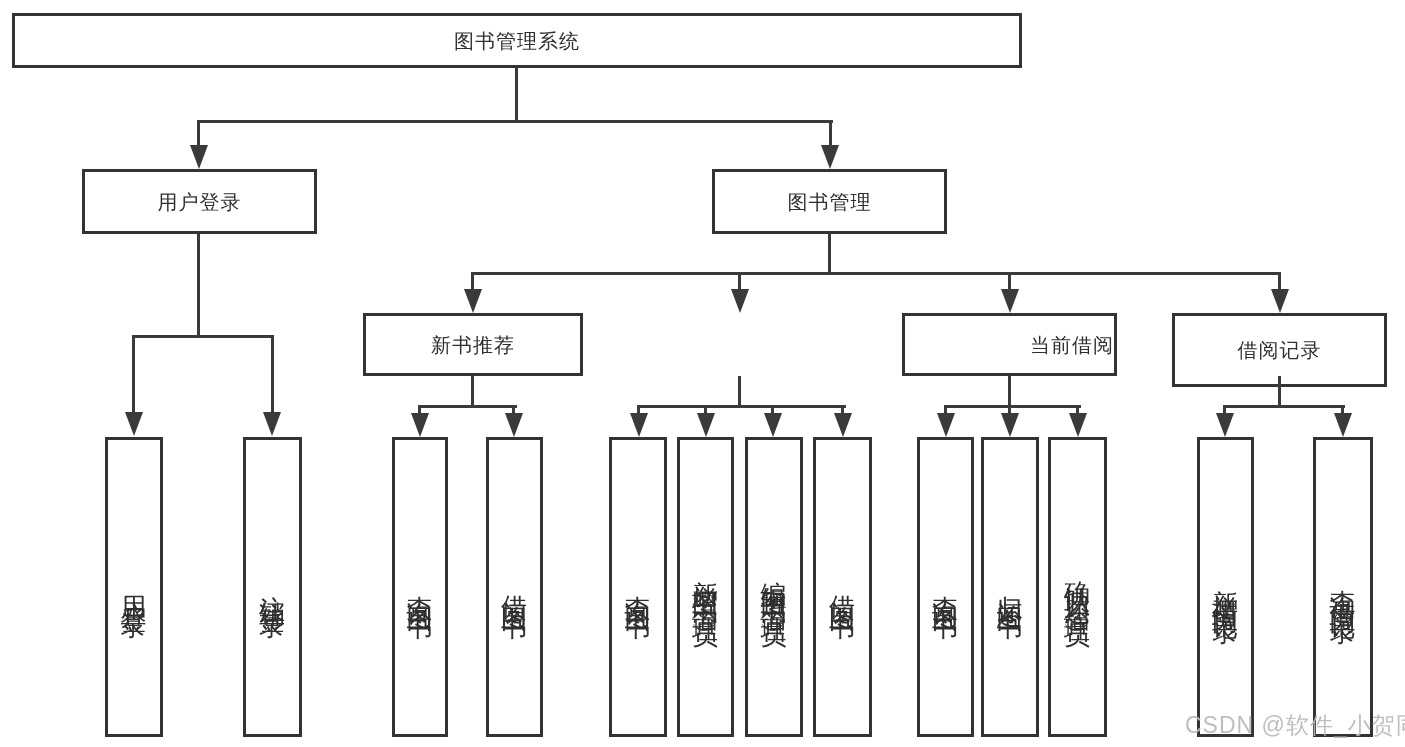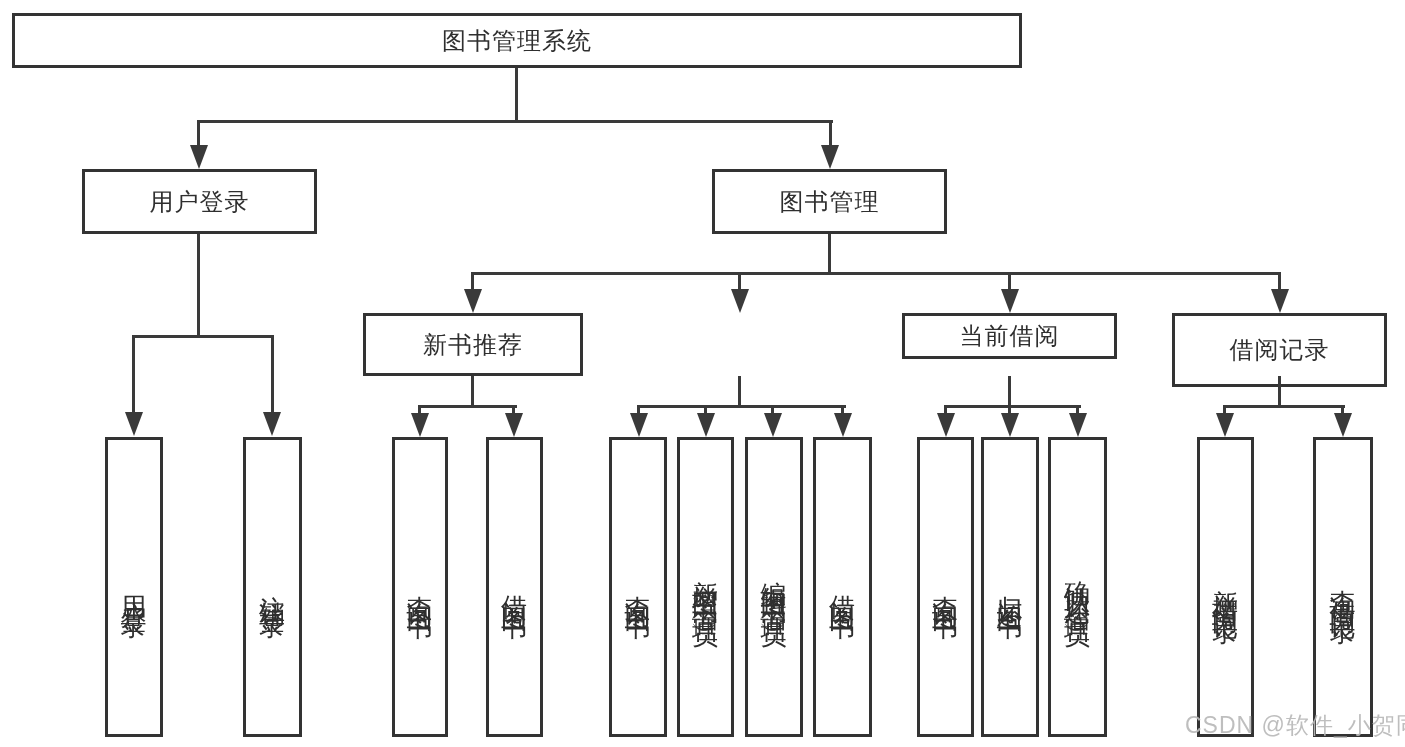--- a/index.html
+++ b/index.html
@@ -20,21 +20,21 @@
     position: absolute;
     box-sizing: border-box;
     border: 3px solid #333333;
     background: #ffffff;
     display: flex;
     align-items: center;
     justify-content: center;
     color: #2f2f2f;
   }
   .hbox span {
-    font-size: 24px;
+    font-size: 20px;
     letter-spacing: 1px;
     white-space: nowrap;
     line-height: 1;
   }
   .vbox span {
     writing-mode: vertical-rl;
     text-orientation: mixed;
     font-size: 26px;
     letter-spacing: 6px;
     line-height: 1;
@@ -102,21 +102,21 @@
   <div class="line" style="left:1008px; top:272px; width:3px; height:20px;"></div>
   <div class="line" style="left:1278px; top:272px; width:3px; height:20px;"></div>
   <div class="arrow" style="left:464px; top:289px;"></div>
   <div class="arrow" style="left:731px; top:289px;"></div>
   <div class="arrow" style="left:1001px; top:289px;"></div>
   <div class="arrow" style="left:1271px; top:289px;"></div>
 
   <div class="node hbox" style="left:363px; top:313px; width:220px; height:63px;">
     <span>新书推荐</span>
   </div>
-  <div class="node hbox" style="left:902px; top:313px; width:215px; height:46px;">
+  <div class="node hbox" style="left:902px; top:313px; width:215px; height:63px;justify-content:flex-end;">
     <span>当前借阅</span>
   </div>
   <div class="node hbox" style="left:1172px; top:313px; width:215px; height:74px;">
     <span>借阅记录</span>
   </div>
 
   <div class="line" style="left:471px; top:376px; width:3px; height:31px;"></div>
   <div class="line" style="left:738px; top:376px; width:3px; height:31px;"></div>
   <div class="line" style="left:1008px; top:376px; width:3px; height:31px;"></div>
   <div class="line" style="left:1278px; top:376px; width:3px; height:31px;"></div>

